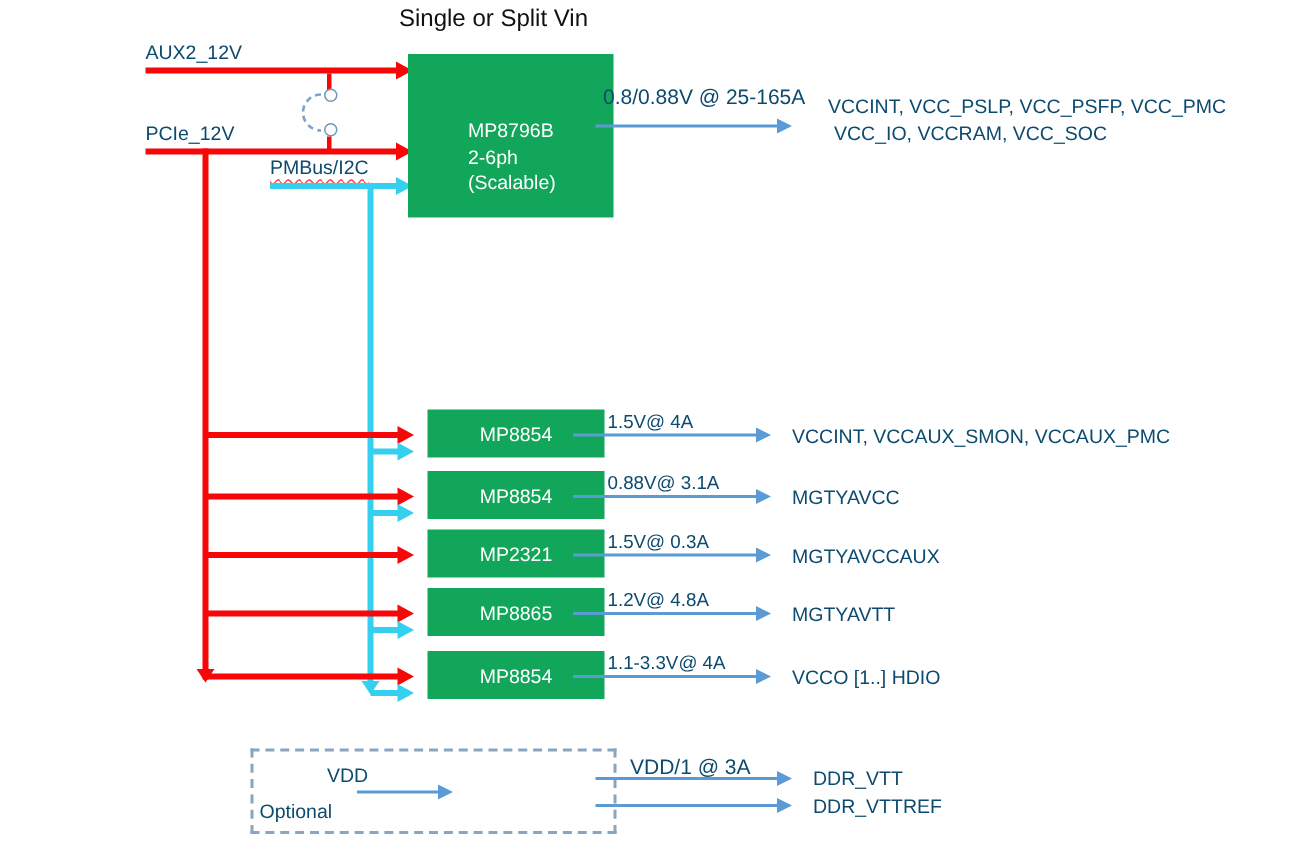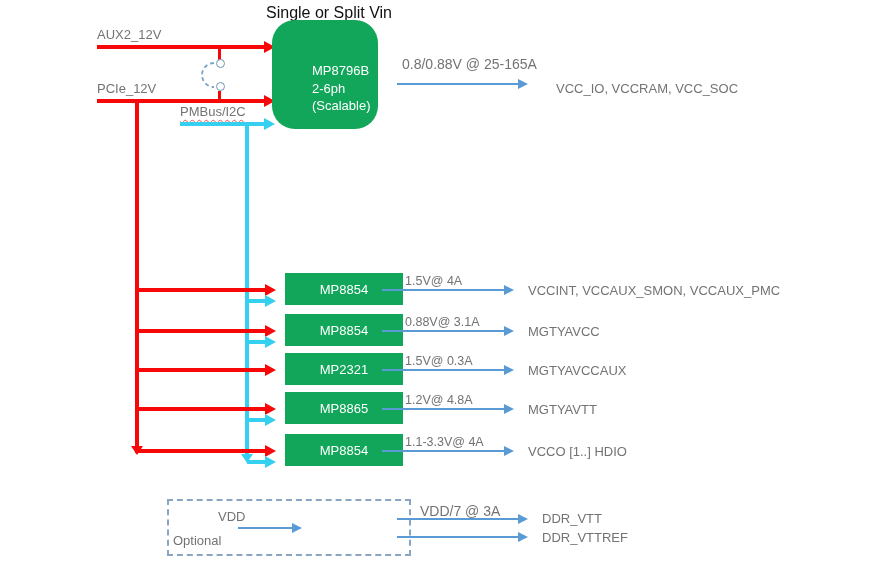--- a/index.html
+++ b/index.html
@@ -1,21 +1,21 @@
 <!DOCTYPE html>
 <html><head>
 <meta charset="utf-8">
 <style>
   html,body { margin:0; padding:0; background:#ffffff; }
   #canvas {
     position:relative; width:871px; height:564px; background:#ffffff;
     font-family:"Liberation Sans", sans-serif; color:#1f1f1f; overflow:hidden;
   }
   .abs { position:absolute; }
-  .lbl { position:absolute; font-size:13px; white-space:nowrap; color:#737373; }
+  .lbl { position:absolute; font-size:13px; white-space:nowrap; color:#0c4a6e; }
   .small { font-size:14px; }
   .title { position:absolute; left:266px; top:4px; font-size:16px; color:#111; }
 
   
   .hline, .vline { position:absolute; }
   .red  { background:#f70707; }
   .cyan { background:#35cfef; }
   .blue { background:#5b9bd5; }
 
   
@@ -28,22 +28,22 @@
            border-left:6px solid transparent; border-right:6px solid transparent; }
   .arr-d.red-h  { border-top:9px solid #f70707; }
   .arr-d.cyan-h { border-top:9px solid #35cfef; }
 
   
   .block {
     position:absolute; background:#12a65a; color:#ffffff;
     display:flex; align-items:center; justify-content:center;
     font-size:13px;
   }
-  .main-block { left:272px; top:20px; width:106px; height:109px;
-    display:block;border-radius:23px; }
+  .main-block { left:272px; top:36px; width:137px; height:109px;
+    display:block; }
   .main-block .btxt { position:absolute; left:40px; top:42px; line-height:1.35;
     font-size:13px; color:#fff; }
 
   
   .row { position:absolute; left:0; width:871px; height:0; }
   .row .red-branch  { position:absolute; left:137px; top:15px; width:130px; height:4px; }
   .row .red-head    { left:265px; top:11px; }
   .row .cyan-branch { position:absolute; left:247px; top:26px; width:20px; height:4px; }
   .row .cyan-head   { left:265px; top:22px; }
   .row .rblock      { left:285px; top:0; width:118px; height:32px; }
@@ -97,20 +97,21 @@
     <div class="btxt">
       <div>MP8796B</div>
       <div>2-6ph</div>
       <div>(Scalable)</div>
     </div>
   </div>
 
   <div class="lbl small" style="left:402px; top:56px;">0.8/0.88V @ 25-165A</div>
   <div class="hline blue" style="left:397px; top:83px; width:123px; height:2px;"></div>
   <div class="arr-r blue-h" style="left:518px; top:79px;"></div>
+  <div class="lbl" style="left:552px; top:63px;">VCCINT, VCC_PSLP, VCC_PSFP, VCC_PMC</div>
   <div class="lbl" style="left:556px; top:81px;">VCC_IO, VCCRAM, VCC_SOC</div>
 
   <div class="vline red" style="left:135px; top:99px; width:4px; height:354px;"></div>
   <div class="arr-d red-h" style="left:131px; top:446px;"></div>
   <div class="vline cyan" style="left:245px; top:124px; width:4px; height:336px;"></div>
   <div class="arr-d cyan-h" style="left:241px; top:454px;"></div>
 
   <div class="row" style="top:273px;">
     <div class="red-branch red"></div>
     <div class="arr-r red-h red-head"></div>
@@ -178,21 +179,21 @@
     <div class="out-arrow blue"></div>
     <div class="arr-r blue-h out-head"></div>
     <div class="lbl load-label">VCCO [1..] HDIO</div>
   </div>
 
   <div class="opt-box"></div>
   <div class="lbl" style="left:218px; top:509px;">VDD</div>
   <div class="hline blue" style="left:238px; top:527px; width:56px; height:2px;"></div>
   <div class="arr-r blue-h" style="left:292px; top:523px;"></div>
   <div class="lbl" style="left:173px; top:533px;">Optional</div>
-  <div class="lbl small" style="left:420px; top:503px;">VDD/7 @ 3A</div>
+  <div class="lbl small" style="left:420px; top:503px;">VDD/1 @ 3A</div>
   <div class="hline blue" style="left:397px; top:518px; width:123px; height:2px;"></div>
   <div class="arr-r blue-h" style="left:518px; top:514px;"></div>
   <div class="hline blue" style="left:397px; top:536px; width:123px; height:2px;"></div>
   <div class="arr-r blue-h" style="left:518px; top:532px;"></div>
   <div class="lbl" style="left:542px; top:511px;">DDR_VTT</div>
   <div class="lbl" style="left:542px; top:530px;">DDR_VTTREF</div>
 
 </div>
 
 </body></html>

